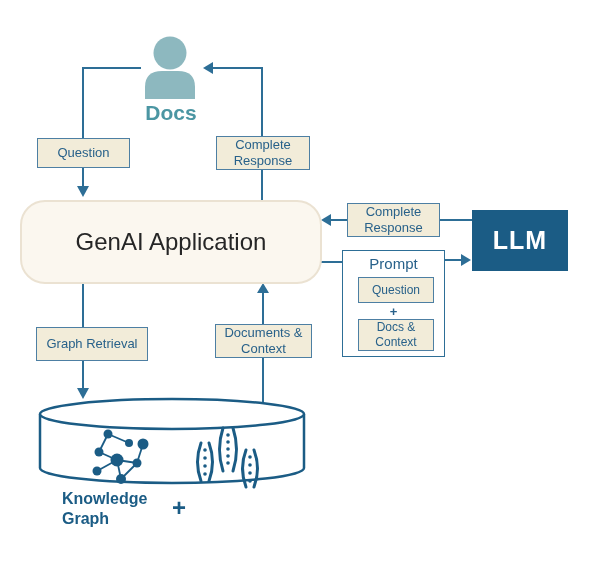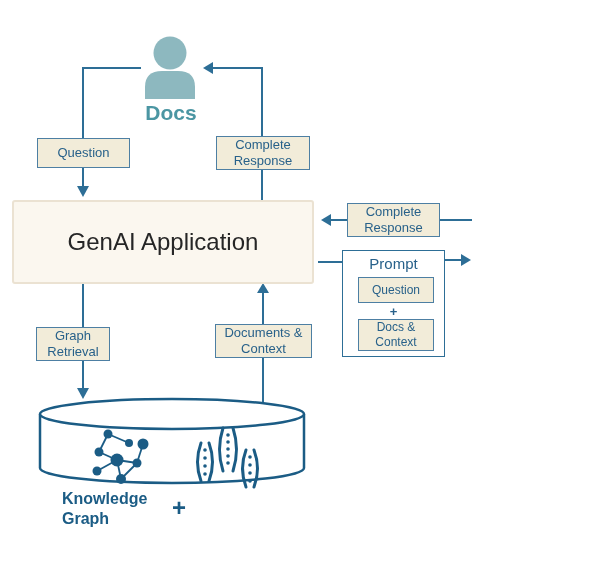--- a/index.html
+++ b/index.html
@@ -15,22 +15,22 @@
   .connectors{position:absolute;left:0;top:0;z-index:1;}
   .connectors path{stroke:var(--line);stroke-width:2;fill:none;}
   .connectors polygon{fill:var(--line);}
   .box{
     position:absolute; box-sizing:border-box; z-index:2;
     background:var(--cream); border:1.5px solid var(--box-border);
     color:var(--box-text); font-size:13px; line-height:1.22;
     display:flex; align-items:center; justify-content:center; text-align:center;
   }
   .genai{
-    position:absolute; left:12px; top:200px; width:298px; height:80px; z-index:2;
-    background:var(--genai-fill); border:2px solid var(--genai-border); border-radius:3px;
+    position:absolute; left:20px; top:200px; width:298px; height:80px; z-index:2;
+    background:var(--genai-fill); border:2px solid var(--genai-border); border-radius:25px;
     color:var(--genai-text); font-size:24px;
     display:flex; align-items:center; justify-content:center;
   }
   .llm{
     position:absolute; left:472px; top:210px; width:96px; height:61px; z-index:2;
     background:var(--dark-blue); color:var(--white); font-weight:bold; font-size:25px; letter-spacing:1px;
     display:flex; align-items:center; justify-content:center;
   }
   .prompt{
     position:absolute; left:342px; top:250px; width:103px; height:107px; z-index:2;
@@ -99,29 +99,30 @@
   <div class="user-label">Docs</div>
 
   <div class="box" style="left:37px;top:138px;width:93px;height:30px;">Question</div>
 
   <div class="box" style="left:216px;top:136px;width:94px;height:34px;">Complete Response</div>
 
   <div class="genai">GenAI Application</div>
 
   <div class="box" style="left:347px;top:203px;width:93px;height:34px;">Complete Response</div>
 
+  <div class="llm">LLM</div>
 
   <div class="prompt">
     <div class="prompt-title">Prompt</div>
     <div class="box sub" style="left:15px;top:26px;width:76px;height:26px;">Question</div>
     <div class="plus-small">+</div>
     <div class="box sub" style="left:15px;top:68px;width:76px;height:32px;">Docs &amp; Context</div>
   </div>
 
-  <div class="box" style="left:36px;top:327px;width:74px;height:34px;">Graph Retrieval</div>
+  <div class="box" style="left:36px;top:327px;width:112px;height:34px;">Graph Retrieval</div>
 
   <div class="box" style="left:215px;top:324px;width:97px;height:34px;">Documents &amp; Context</div>
 
   <svg class="db-svg" width="290" height="100" viewBox="25 392 290 100">
     <path class="shell" d="M40,414 L40,468 A132,15 0 0 0 304,468 L304,414"></path>
     <ellipse class="shell" cx="172" cy="414" rx="132" ry="15"></ellipse>
     <g>
       <line class="edge" x1="108" y1="434" x2="129" y2="443"></line>
       <line class="edge" x1="108" y1="434" x2="99" y2="452"></line>
       <line class="edge" x1="99" y1="452" x2="117" y2="460"></line>

